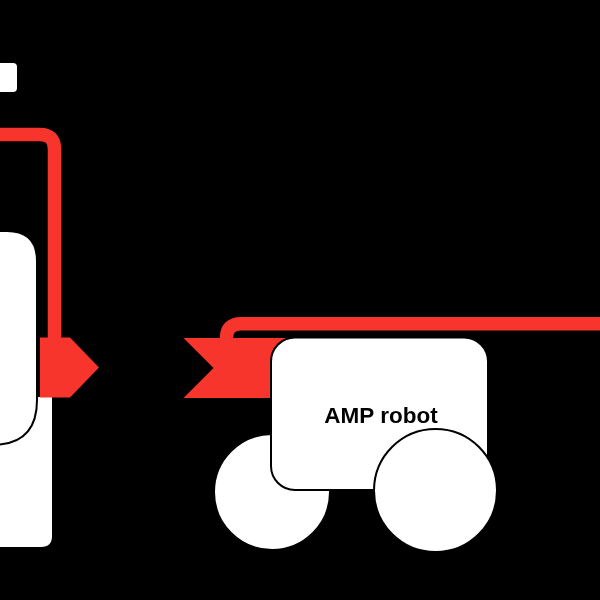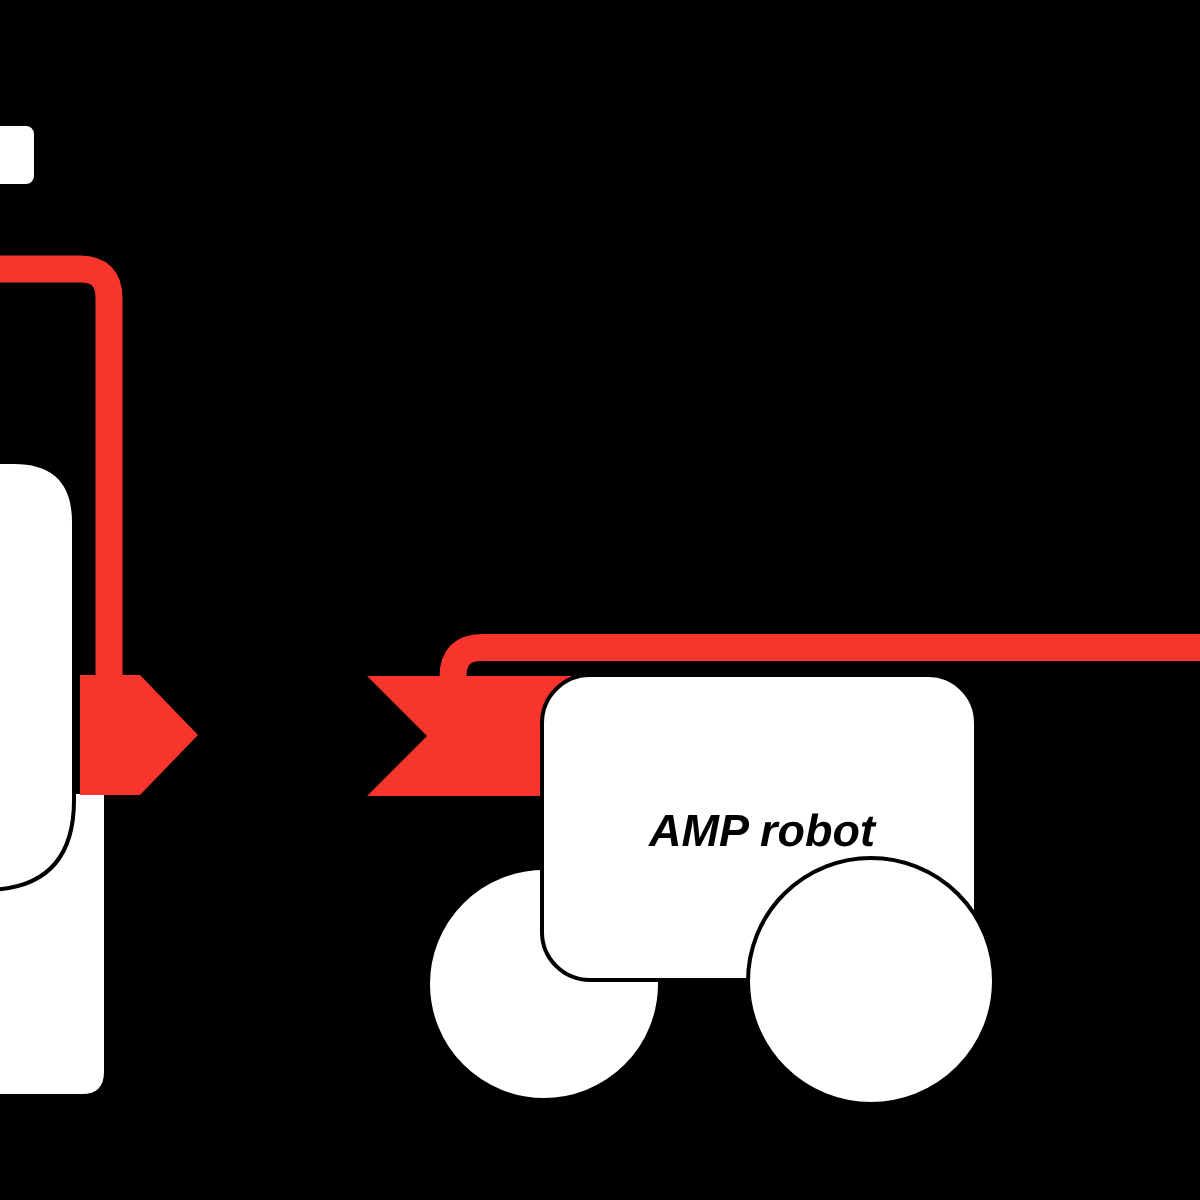--- a/index.html
+++ b/index.html
@@ -8,21 +8,20 @@
     width: 600px;
     height: 600px;
     overflow: hidden;
     background: #000;
     font-family: "Liberation Sans", sans-serif;
   }
   .stage {
     position: relative;
     width: 600px;
     height: 564px;
-    font-style: italic;
   }
   svg { display: block; }
   .white-shape {
     fill: #ffffff;
     stroke: #000000;
     stroke-width: 2;
   }
   .red-fill { fill: #f8352c; stroke: none; }
   .red-pipe { fill: none; stroke: #f8352c; stroke-width: 13.5; }
   .robot-label {

